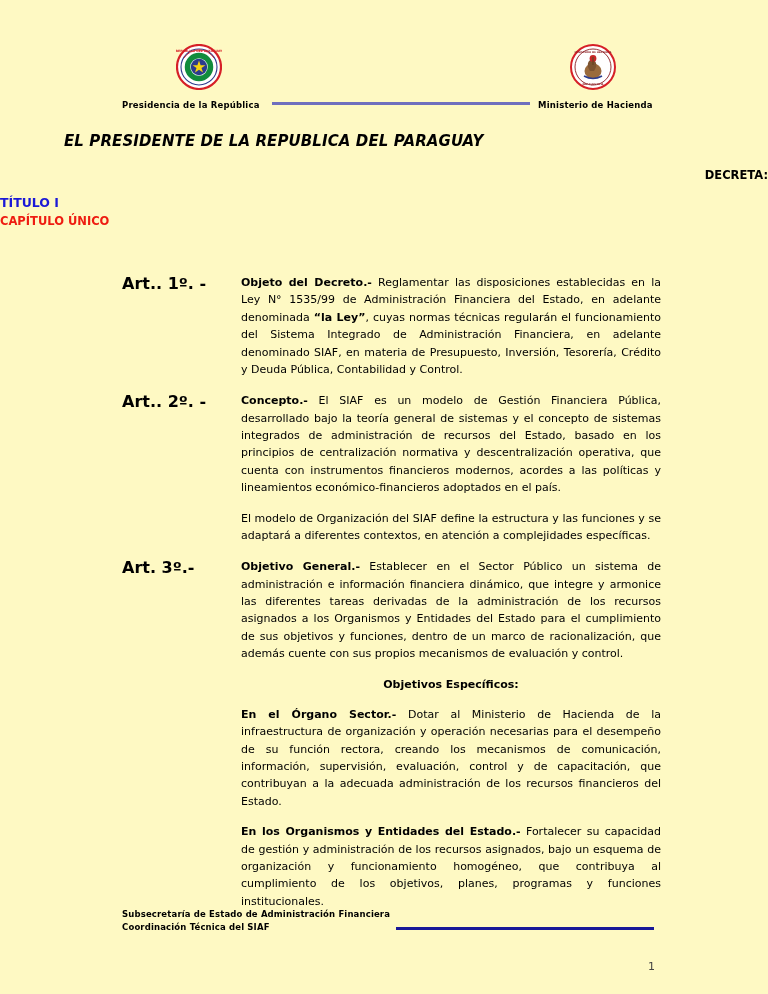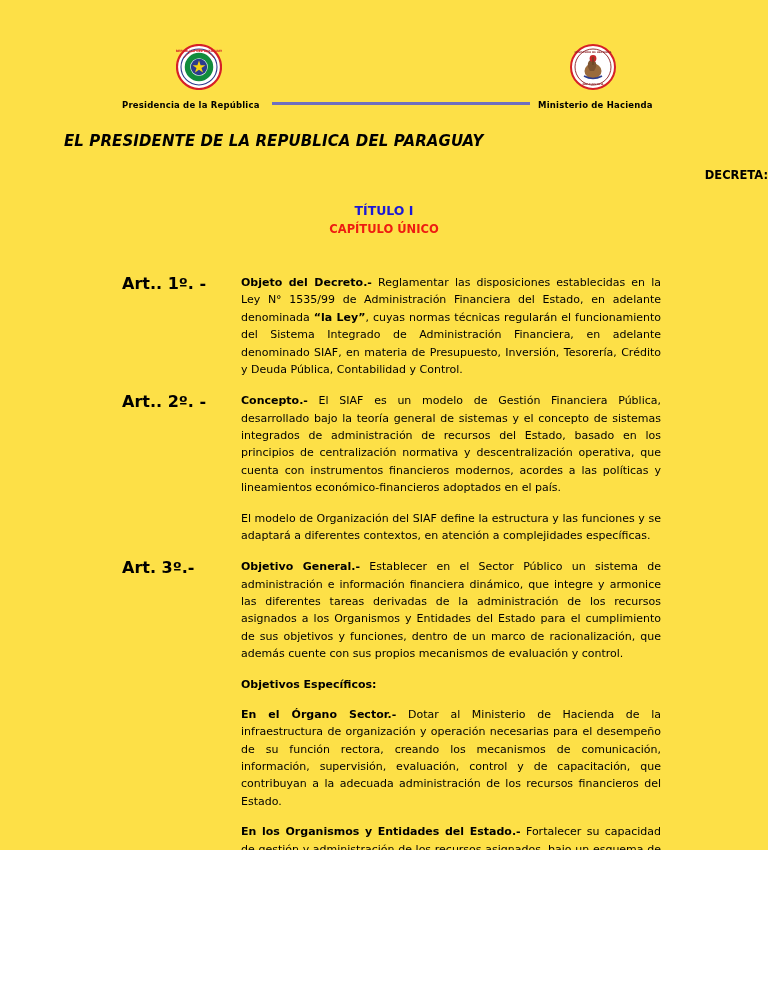--- a/index.html
+++ b/index.html
@@ -8,23 +8,23 @@
     padding: 0;
     background: #ffffff;
   }
   body {
     font-family: "DejaVu Sans", sans-serif;
     color: #000000;
   }
   .page {
     position: relative;
     width: 768px;
-    height: 850px;
+    height: 994px;
     margin: 0 auto;
-    background: #fde047;
+    background: #fef9c3;
     overflow: hidden;
   }
 
   
   .header {
     position: absolute;
     left: 0;
     top: 0;
     width: 768px;
     height: 118px;
@@ -79,22 +79,22 @@
     color: #000000;
   }
   .decreta {
     margin-top: 18px;
     text-align: right;
     font-size: 11.5px;
     font-weight: bold;
     color: #000000;
   }
   .titulo-group {
-    margin-top: 20px;
-    text-align: center;
+    margin-top: 12px;
+    text-align: left;
     line-height: 1.42;
   }
   .titulo-line {
     font-size: 12.5px;
     font-weight: bold;
     color: #1b19d6;
   }
   .capitulo-line {
     font-size: 11.5px;
     font-weight: bold;
@@ -134,20 +134,21 @@
   .art-body p {
     margin: 0 0 13px 0;
   }
   .art-body p:last-child {
     margin-bottom: 0;
   }
   .art-body b {
     font-weight: bold;
   }
   .sub-center {
+    text-align: center;
     font-weight: bold;
     margin: 0 0 13px 0 !important;
   }
 
   
   .footer {
     position: absolute;
     left: 0;
     top: 908px;
     width: 768px;

